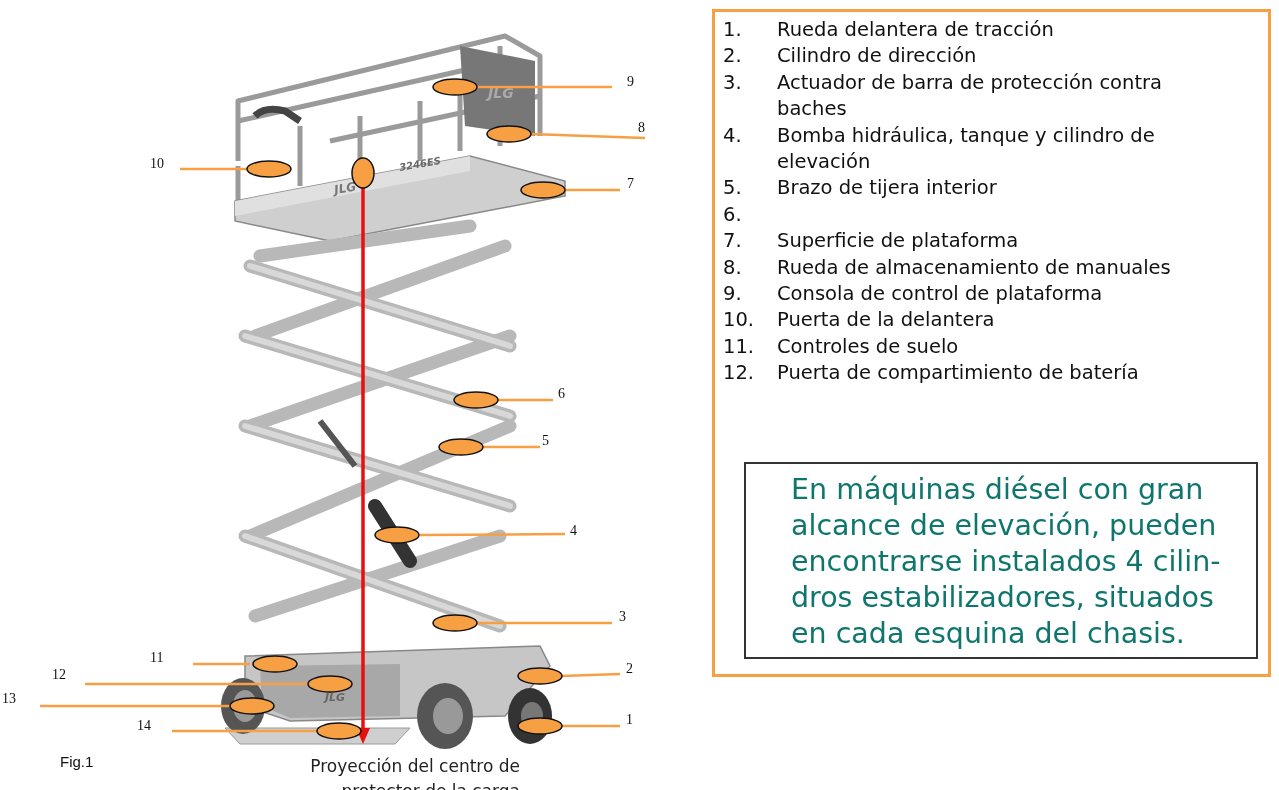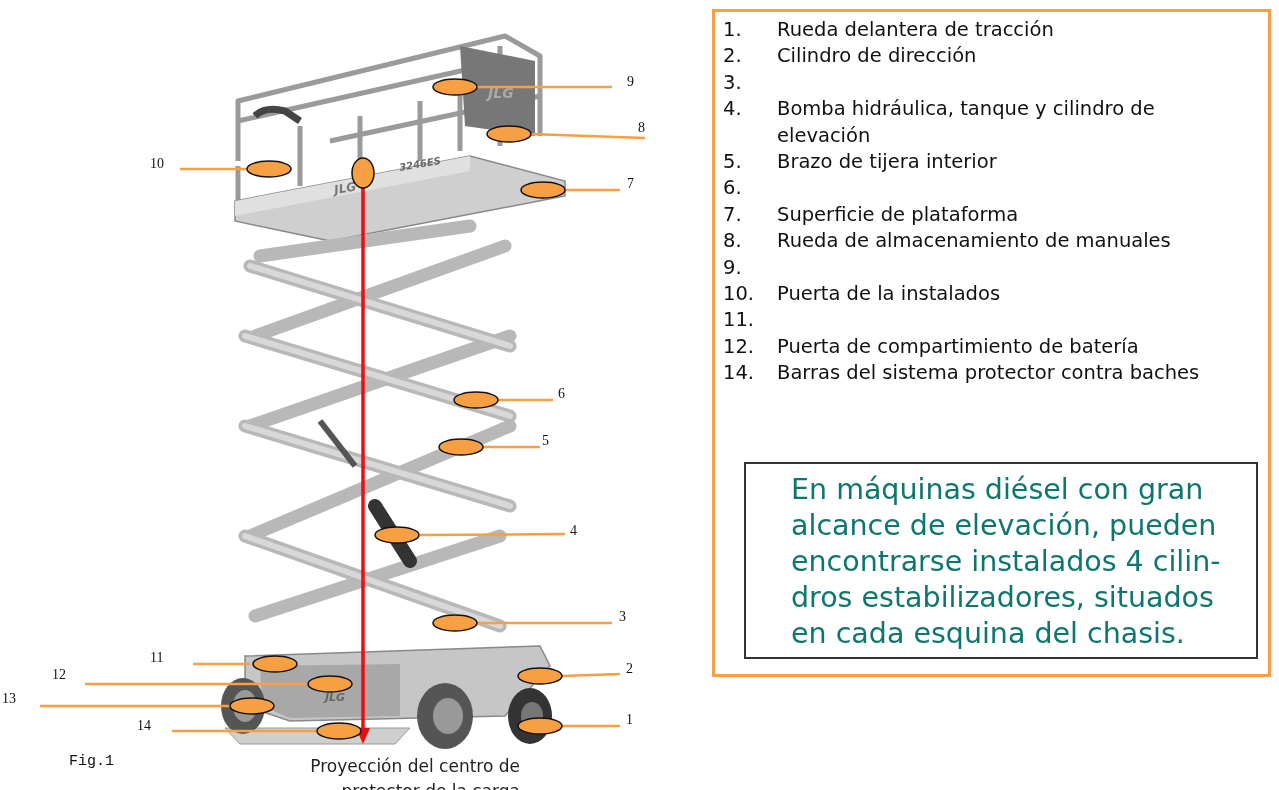--- a/index.html
+++ b/index.html
@@ -1,20 +1,20 @@
 <!DOCTYPE html>
 <html><head>
 <meta charset="utf-8">
 <style>
   html, body { margin:0; padding:0; background:#ffffff; }
   body { width:1279px; height:790px; position:relative; overflow:hidden; font-family:"DejaVu Sans", sans-serif; color:#111; }
   .figure { position:absolute; left:0; top:16px; width:700px; height:790px; }
   .figure svg { position:absolute; left:0; top:0; }
   .num { position:absolute; font-family:"Liberation Serif", "DejaVu Serif", serif; font-size:14px; color:#111; }
-  .fig-label { position:absolute; left:60px; top:737px; font-family:Liberation Mono, monospace; font-size:15px;margin-left:9px; }
+  .fig-label { position:absolute; left:60px; top:737px; font-family:Liberation Sans, sans-serif; font-size:15px; }
   .cg-caption { position:absolute; left:240px; top:738px; width:280px; text-align:right; font-size:17px; line-height:25px; color:#222; }
   .legend { position:absolute; left:712px; top:9px; width:559px; height:668px; border:3px solid #f7a043; box-sizing:border-box; }
   .legend ol { list-style:none; margin:0; padding:0; position:absolute; left:8px; top:5px; }
   .legend li { display:flex; font-size:19.5px; line-height:26.4px; }
   .legend li .n { width:54px; flex:0 0 54px; }
   .legend li .t { width:475px; }
   .note { position:absolute; left:29px; top:450px; width:514px; height:197px; border:2px solid #333; box-sizing:border-box; }
   .note p { margin:0; position:absolute; left:45px; top:8px; width:460px; font-size:28.5px; line-height:36px; color:#0f766e; }
 </style>
 </head>
@@ -141,20 +141,21 @@
     <li>
         <span class="n">1.</span>
         <span class="t">Rueda delantera de tracción</span>
       </li>
     <li>
         <span class="n">2.</span>
         <span class="t">Cilindro de dirección</span>
       </li>
     <li>
         <span class="n">3.</span>
+        <span class="t" style="width:445px">Actuador de barra de protección contra baches</span>
       </li>
     <li>
         <span class="n">4.</span>
         <span class="t" style="width:440px">Bomba hidráulica, tanque y cilindro de elevación</span>
       </li>
     <li>
         <span class="n">5.</span>
         <span class="t">Brazo de tijera interior</span>
       </li>
     <li>
@@ -163,33 +164,31 @@
     <li>
         <span class="n">7.</span>
         <span class="t">Superficie de plataforma</span>
       </li>
     <li>
         <span class="n">8.</span>
         <span class="t">Rueda de almacenamiento de manuales</span>
       </li>
     <li>
         <span class="n">9.</span>
+        <span class="t">Consola de control de plataforma</span>
       </li>
     <li>
         <span class="n">10.</span>
-        <span class="t">Puerta de la instalados</span>
+        <span class="t">Puerta de la delantera</span>
       </li>
     <li>
         <span class="n">11.</span>
+        <span class="t">Controles de suelo</span>
       </li>
     <li>
         <span class="n">12.</span>
         <span class="t">Puerta de compartimiento de batería</span>
-      </li>
-    <li>
-        <span class="n">14.</span>
-        <span class="t">Barras del sistema protector contra baches</span>
       </li>
   </ol>
   <div class="note">
     <p>En máquinas diésel con gran alcance de elevación, pueden encontrarse instalados 4 cilin­dros estabilizadores, situados en cada esquina del chasis.</p>
   </div>
 </div>
 
 </body></html>

